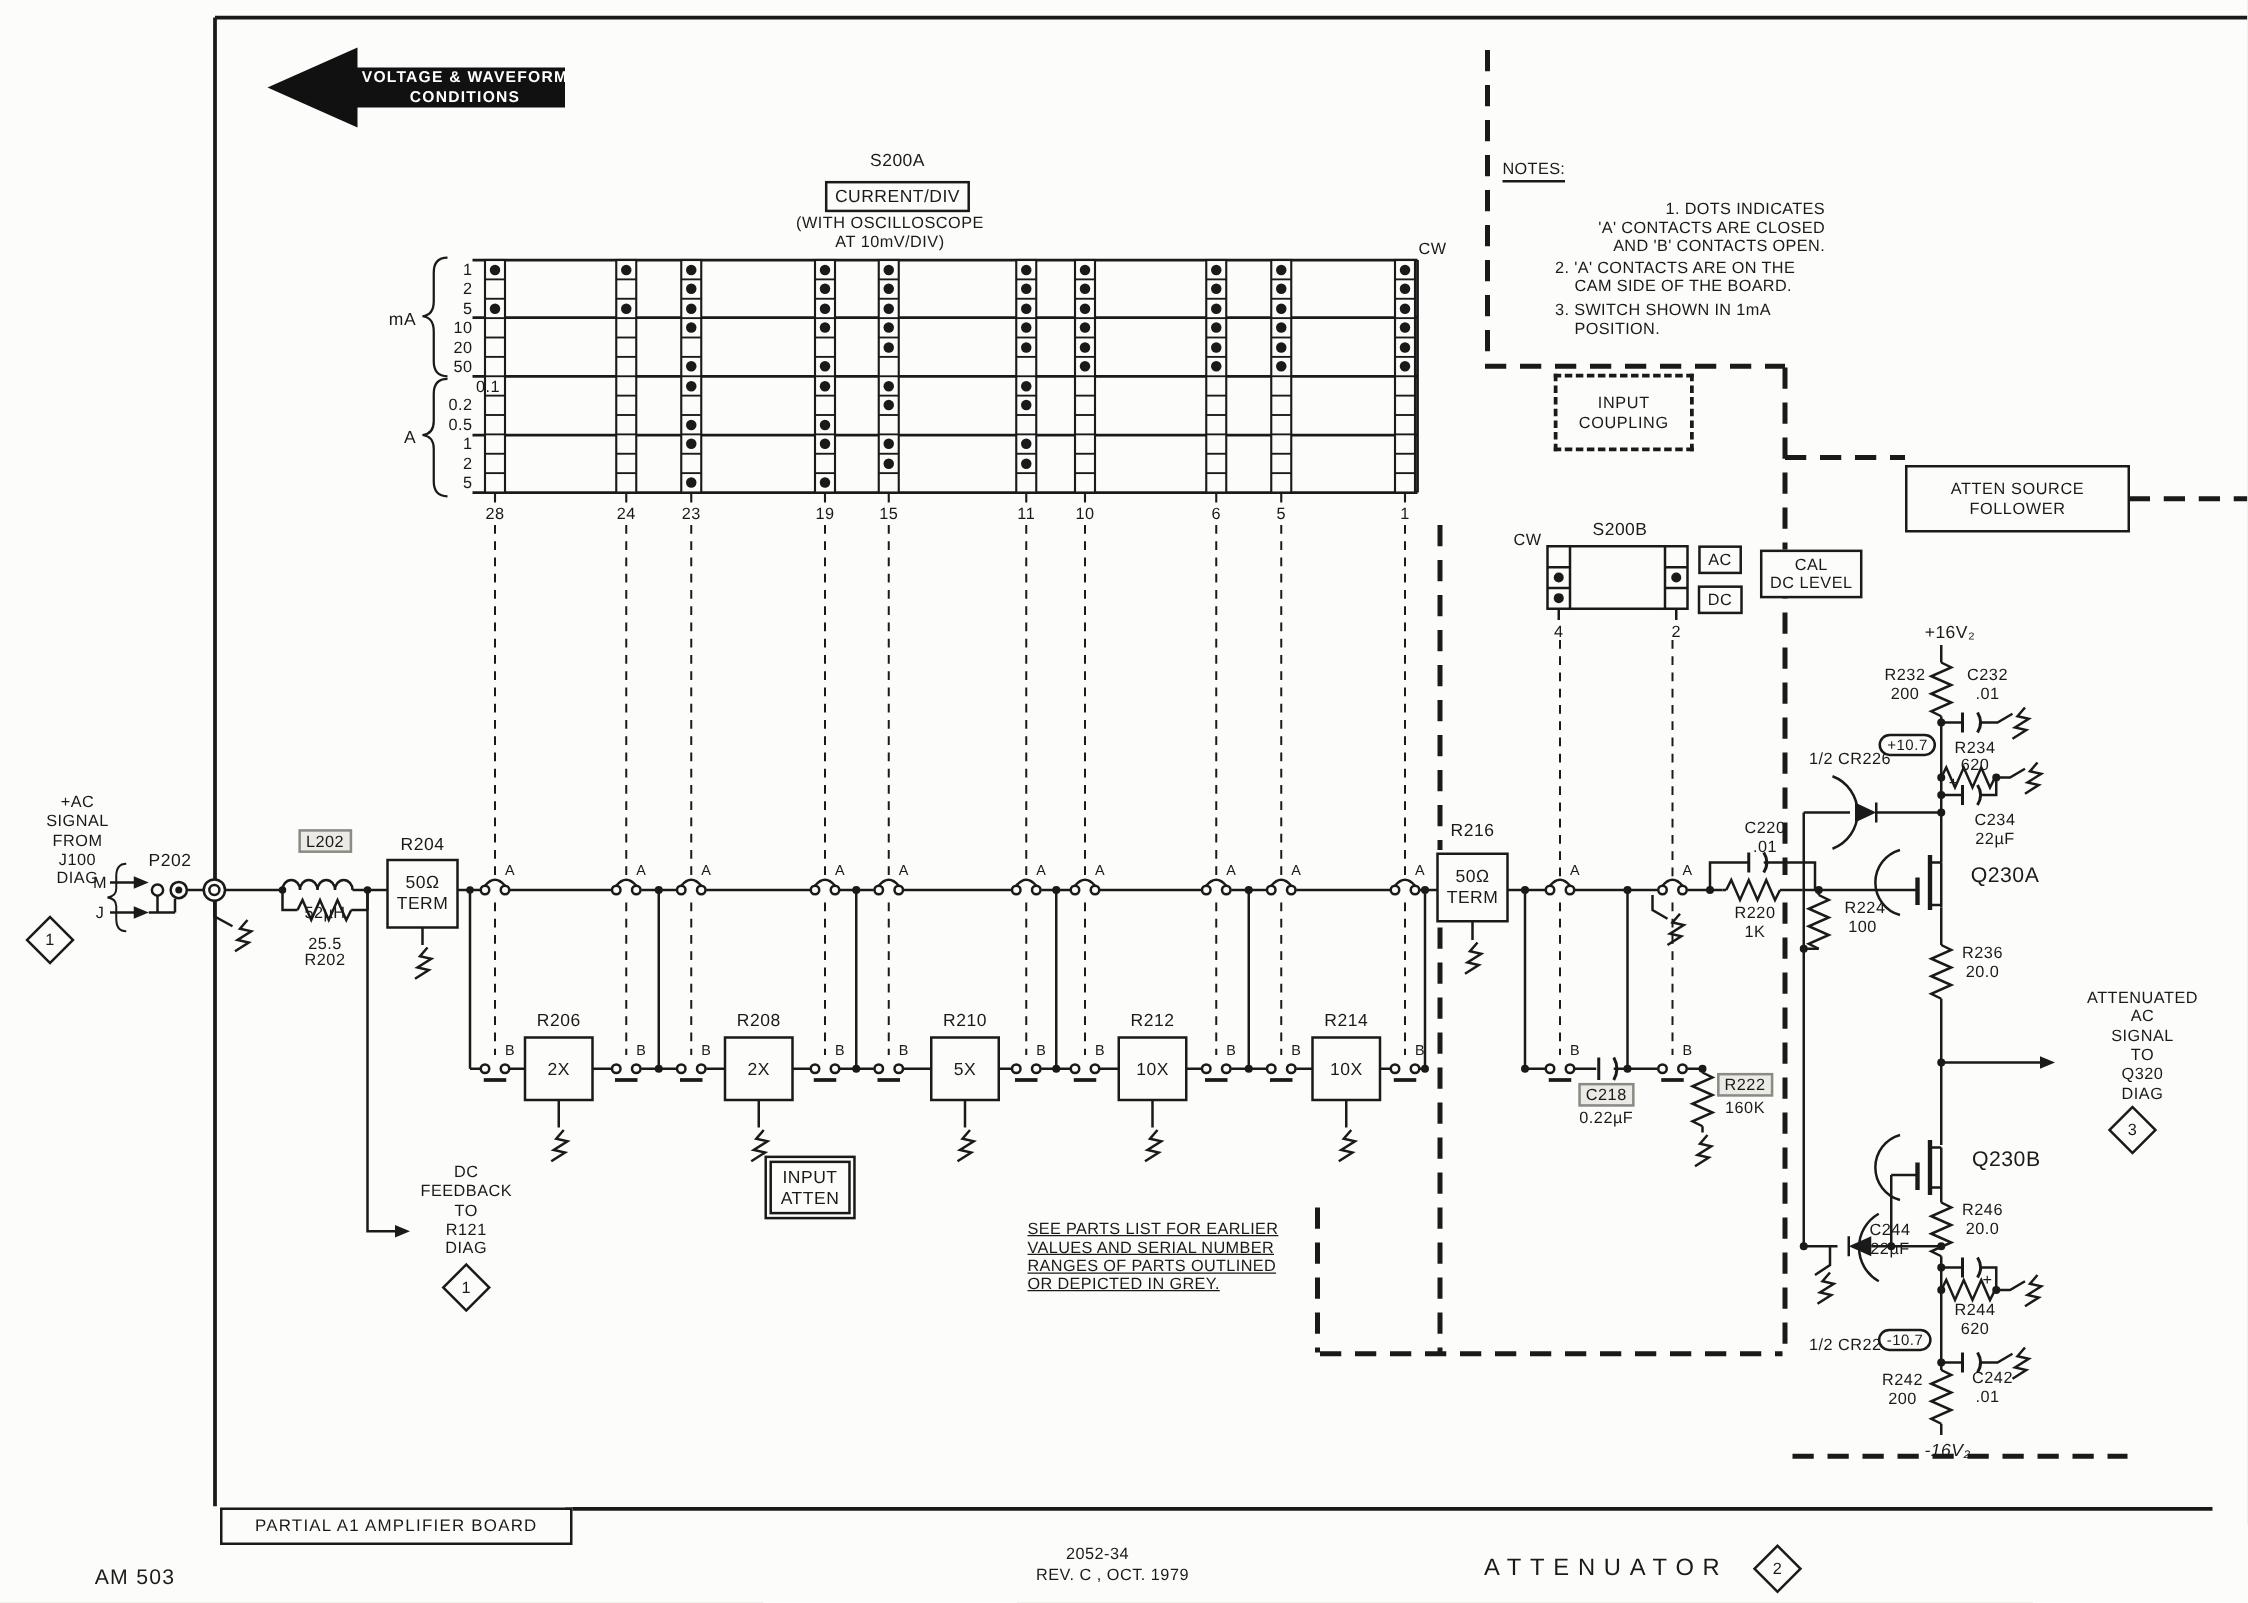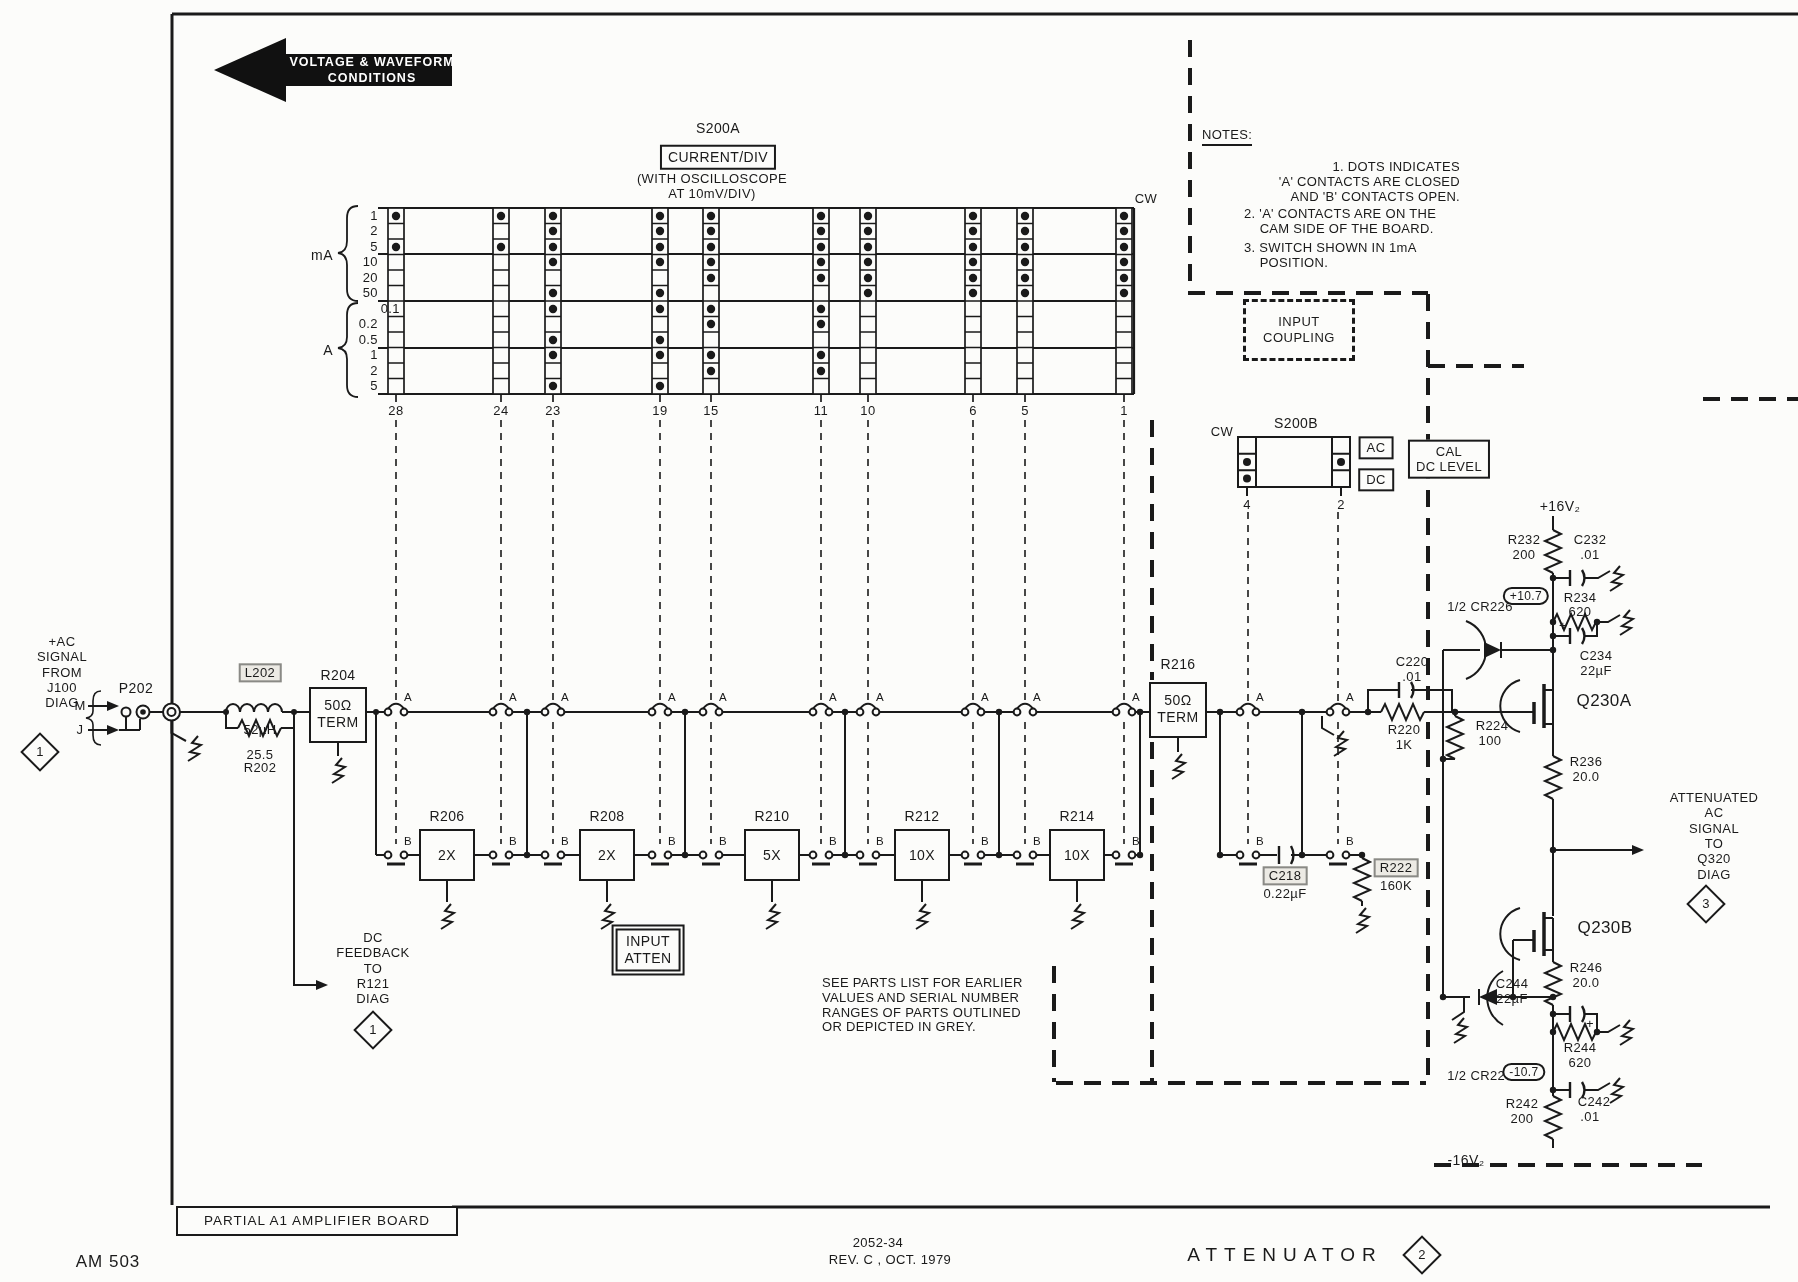--- a/index.html
+++ b/index.html
@@ -505,20 +505,22 @@
 <div class="note" style="left:1263px;top:160px;text-align:right;">1. DOTS INDICATES
     'A' CONTACTS ARE CLOSED
     AND 'B' CONTACTS OPEN.</div>
 <div class="note" style="left:1244px;top:207px;">2. 'A' CONTACTS ARE ON THE
     CAM SIDE OF THE BOARD.</div>
 <div class="note" style="left:1244px;top:241px;">3. SWITCH SHOWN IN 1mA
     POSITION.</div>
 
 <div class="dashbox" style="left:1243px;top:299px;width:106px;height:56px;">INPUT
 COUPLING</div>
+<div class="solidbox" style="left:1524px;top:372px;width:176px;height:50px;">ATTEN SOURCE
+FOLLOWER</div>
 
 <div class="lbl big" style="left:1296px;top:423px;">S200B</div>
 <div class="lbl" style="left:1222px;top:432px;">CW</div>
 <div class="lbl" style="left:1247px;top:505px;">4</div>
 <div class="lbl" style="left:1341px;top:505px;">2</div>
 <div class="lbl bx" style="left:1376px;top:448px;">AC</div>
 <div class="lbl bx" style="left:1376px;top:480px;">DC</div>
 <div class="lbl bx" style="left:1449px;top:459px;">CAL
 DC LEVEL</div>
 
@@ -598,30 +600,30 @@
 <div class="lbl" style="left:1512px;top:984px;">C244</div>
 <div class="lbl" style="left:1512px;top:999px;">22µF</div>
 <div class="lbl" style="left:1590px;top:1024px;">+</div>
 <div class="lbl" style="left:1580px;top:1048px;">R244</div>
 <div class="lbl" style="left:1580px;top:1063px;">620</div>
 <div class="lbl oval" style="left:1524px;top:1072px;">-10.7</div>
 <div class="lbl" style="left:1594px;top:1102px;">C242</div>
 <div class="lbl" style="left:1590px;top:1117px;">.01</div>
 <div class="lbl" style="left:1522px;top:1104px;">R242</div>
 <div class="lbl" style="left:1522px;top:1119px;">200</div>
-<div class="lbl big" style="left:1466px;top:1160px;">-16V₂</div>
+<div class="lbl big" style="left:1558px;top:1160px;font-style:italic;">-16V₂</div>
 
 <div class="lbl" style="left:373px;top:968px;">DC
 FEEDBACK
 TO
 R121
 DIAG</div>
 <div class="lbl" style="left:373px;top:1030px;">1</div>
 
-<div class="note" style="left:822px;top:976px;">SEE PARTS LIST FOR EARLIER
+<div class="note" style="left:822px;top:976px;text-decoration:underline;">SEE PARTS LIST FOR EARLIER
 VALUES AND SERIAL NUMBER
 RANGES OF PARTS OUTLINED
 OR DEPICTED IN GREY.</div>
 
 <div class="dbx lbl big" style="left:648px;top:950px;">INPUT
 ATTEN</div>
 
 <div class="solidbox" style="left:176px;top:1206px;width:278px;height:26px;font-size:13.5px;letter-spacing:1px;">PARTIAL A1 AMPLIFIER BOARD</div>
 <div class="lbl" style="left:108px;top:1262px;font-size:17px;letter-spacing:1px;">AM 503</div>
 <div class="lbl" style="left:878px;top:1243px;">2052-34</div>

